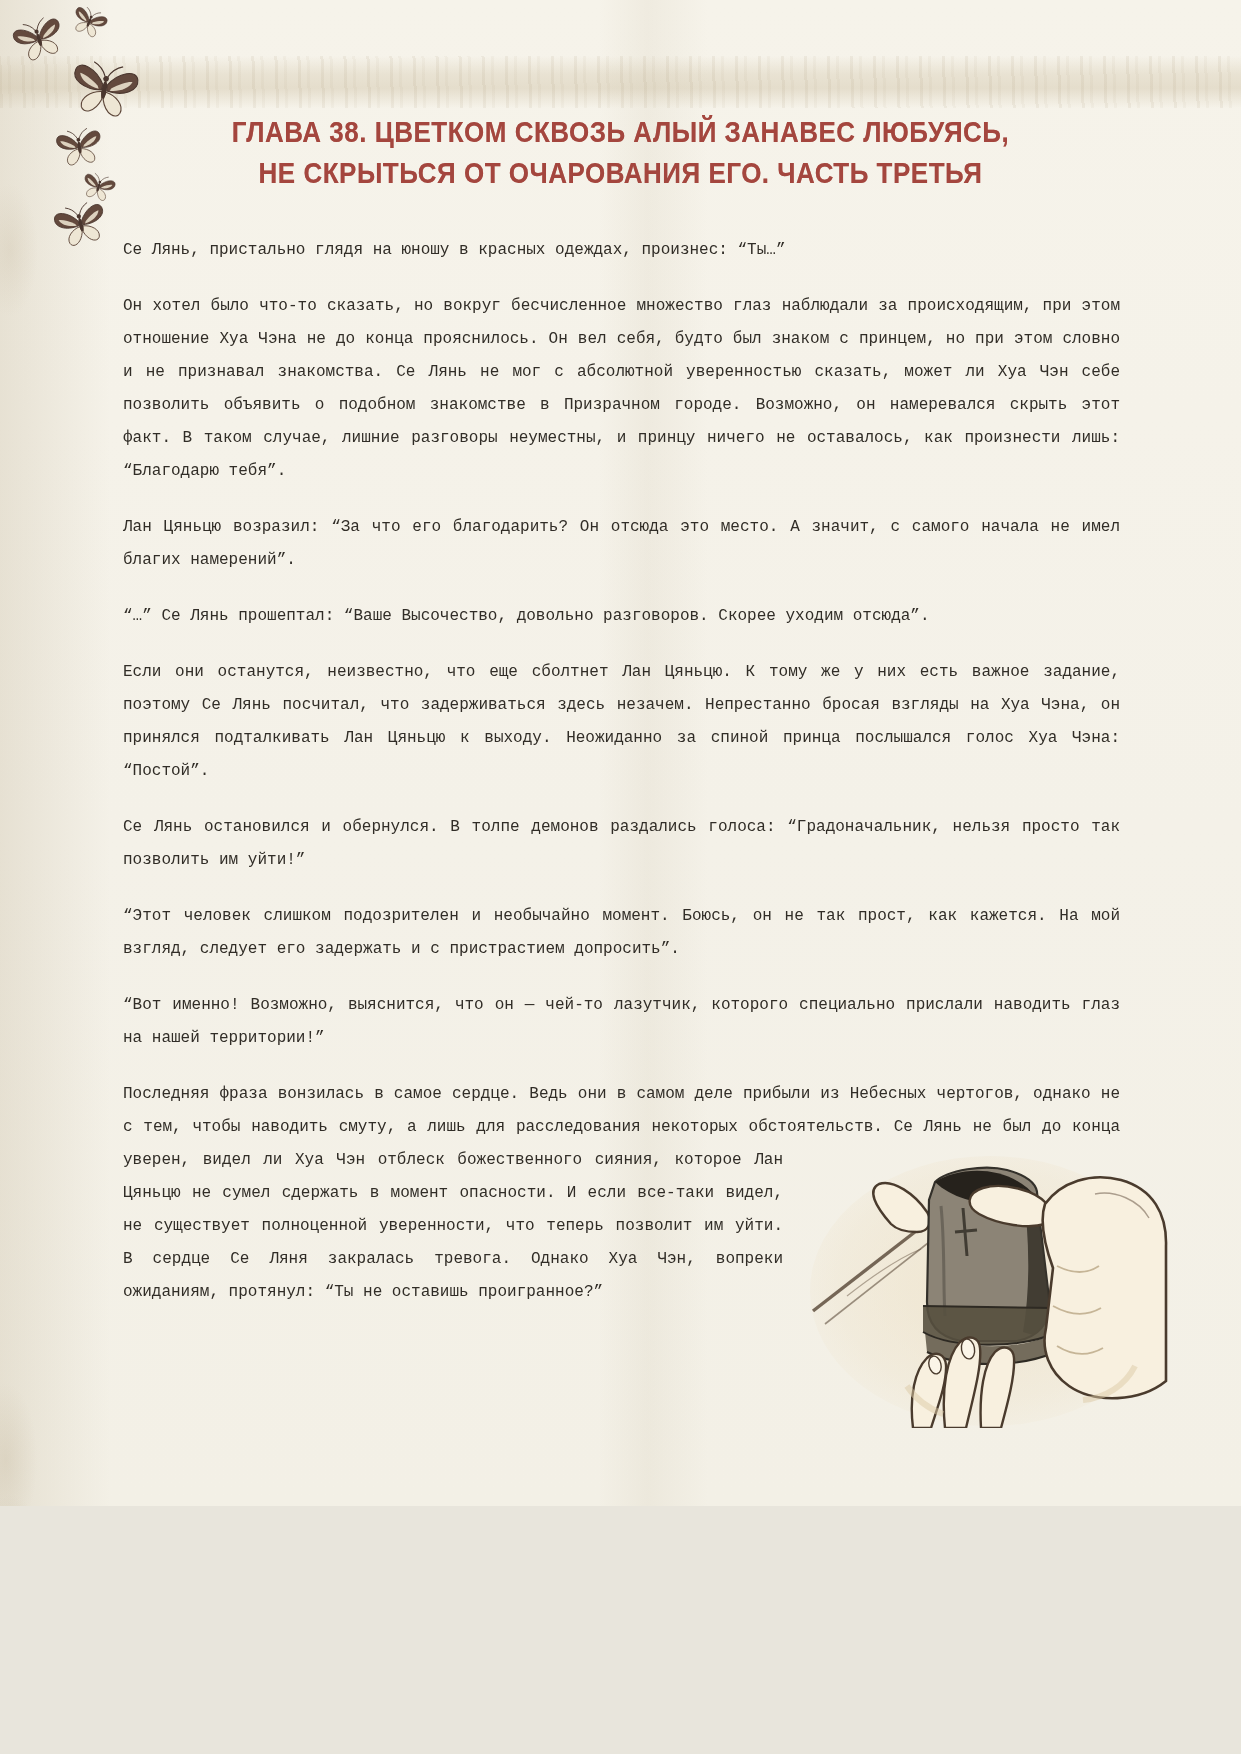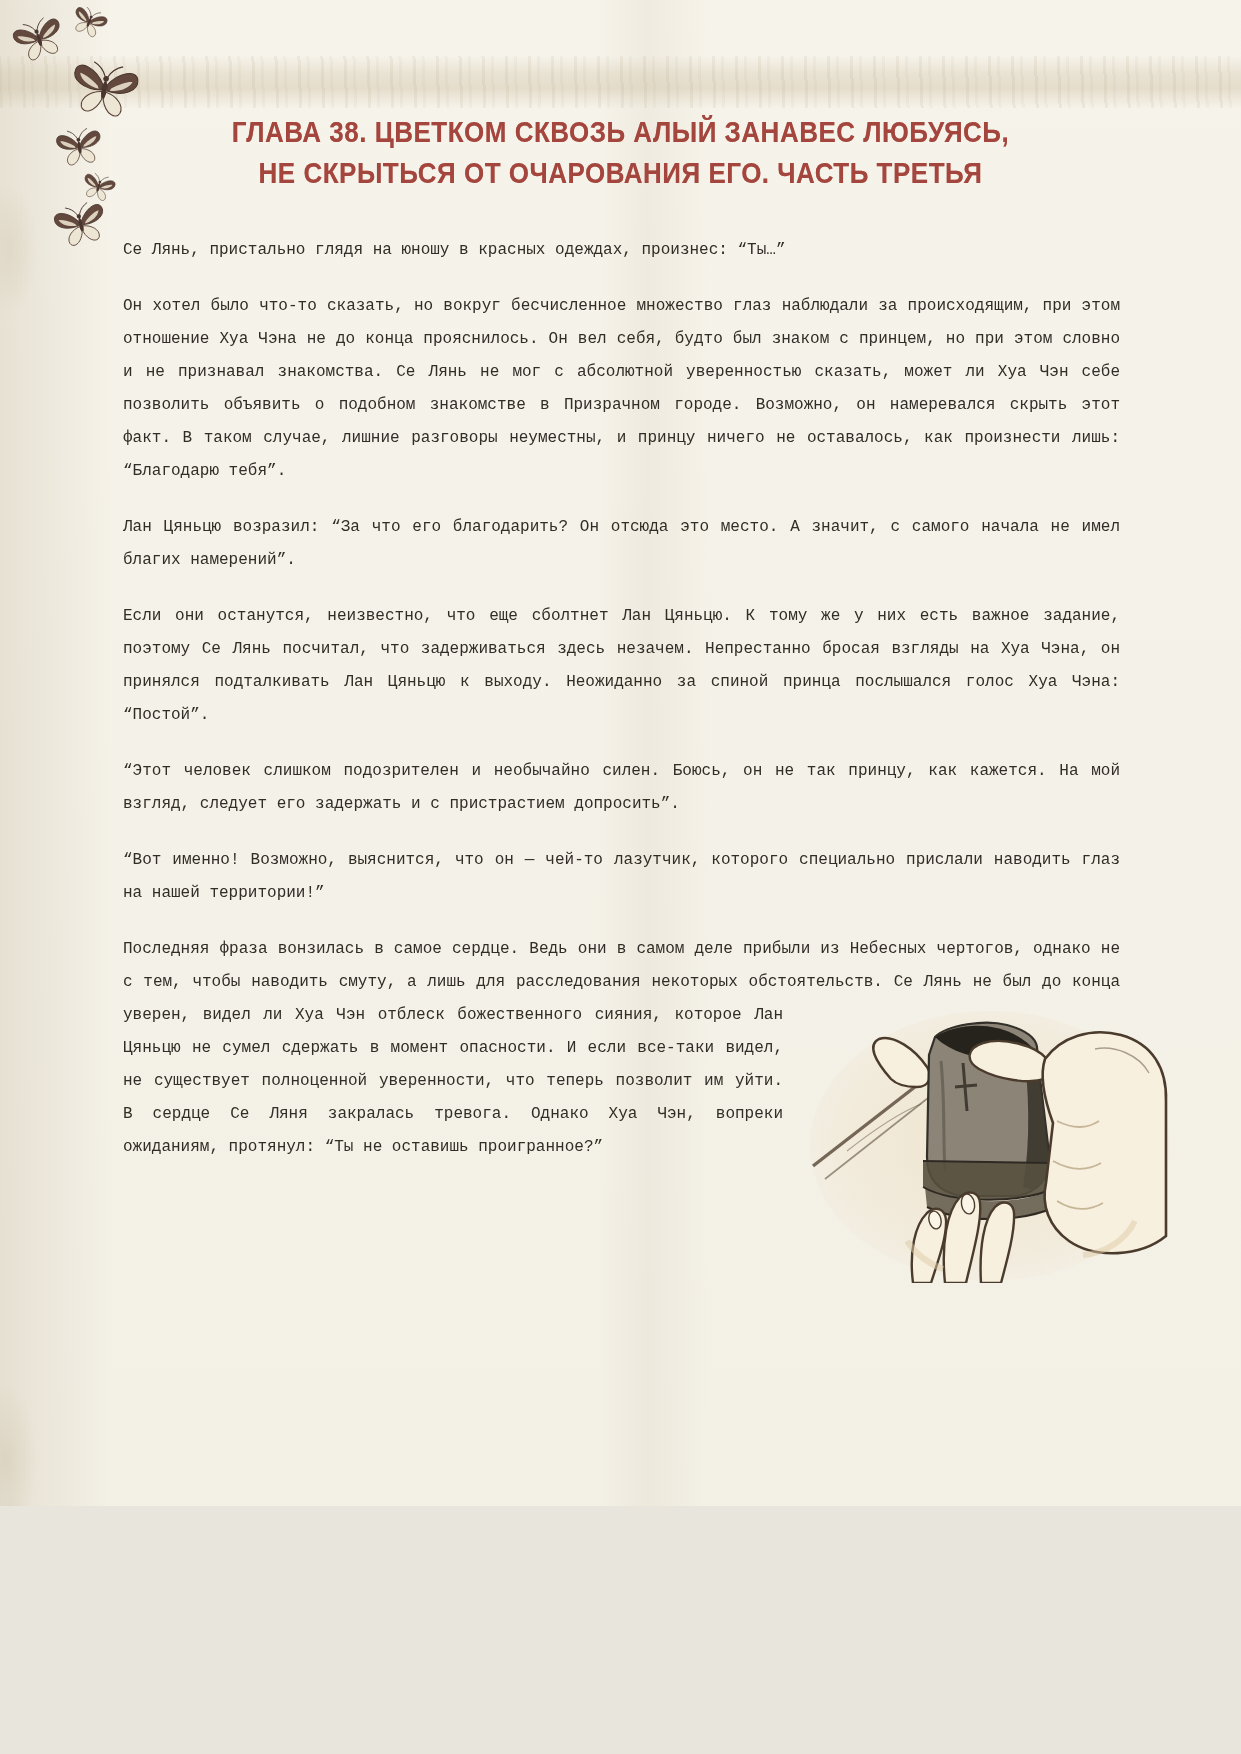--- a/index.html
+++ b/index.html
@@ -113,22 +113,24 @@
 
   <div class="title-block">
     <div>ГЛАВА 38. ЦВЕТКОМ СКВОЗЬ АЛЫЙ ЗАНАВЕС ЛЮБУЯСЬ,</div>
     <div>НЕ СКРЫТЬСЯ ОТ ОЧАРОВАНИЯ ЕГО. ЧАСТЬ ТРЕТЬЯ</div>
   </div>
 
   <div class="content">
     <p>Се Лянь, пристально глядя на юношу в красных одеждах, произнес: “Ты…”</p>
     <p>Он хотел было что-то сказать, но вокруг бесчисленное множество глаз наблюдали за происходящим, при этом отношение Хуа Чэна не до конца прояснилось. Он вел себя, будто был знаком с принцем, но при этом словно и не признавал знакомства. Се Лянь не мог с абсолютной уверенностью сказать, может ли Хуа Чэн себе позволить объявить о подобном знакомстве в Призрачном городе. Возможно, он намеревался скрыть этот факт. В таком случае, лишние разговоры неуместны, и принцу ничего не оставалось, как произнести лишь: “Благодарю тебя”.</p>
     <p>Лан Цяньцю возразил: “За что его благодарить? Он отсюда это место. А значит, с самого начала не имел благих намерений”.</p>
+    <p>“…” Се Лянь прошептал: “Ваше Высочество, довольно разговоров. Скорее уходим отсюда”.</p>
     <p>Если они останутся, неизвестно, что еще сболтнет Лан Цяньцю. К тому же у них есть важное задание, поэтому Се Лянь посчитал, что задерживаться здесь незачем. Непрестанно бросая взгляды на Хуа Чэна, он принялся подталкивать Лан Цяньцю к выходу. Неожиданно за спиной принца послышался голос Хуа Чэна: “Постой”.</p>
-    <p>“Этот человек слишком подозрителен и необычайно силен. Боюсь, он не так принцу, как кажется. На мой взгляд, следует его задержать и с пристрастием допросить”.</p>
+    <p>Се Лянь остановился и обернулся. В толпе демонов раздались голоса: “Градоначальник, нельзя просто так позволить им уйти!”</p>
+    <p>“Этот человек слишком подозрителен и необычайно момент. Боюсь, он не так прост, как кажется. На мой взгляд, следует его задержать и с пристрастием допросить”.</p>
     <p>“Вот именно! Возможно, выяснится, что он — чей-то лазутчик, которого специально прислали наводить глаз на нашей территории!”</p>
 
     <p>
       <span>Последняя фраза вонзилась в самое сердце. Ведь они в самом деле прибыли из Небесных чертогов, однако не с тем, чтобы наводить смуту, а лишь для расследования некоторых обстоятельств. Се Лянь не был до конца уверен, видел ли Хуа Чэн отблеск божественного сияния, которое</span>
       <span class="illus-float">
         <svg viewBox="0 0 375 282">
           <defs>
             <radialGradient id="warmGlow" cx="50%" cy="48%" r="60%">
               <stop offset="0%" stop-color="#ecdcbc" stop-opacity=".55"></stop>
               <stop offset="70%" stop-color="#ecdcbc" stop-opacity=".25"></stop>

